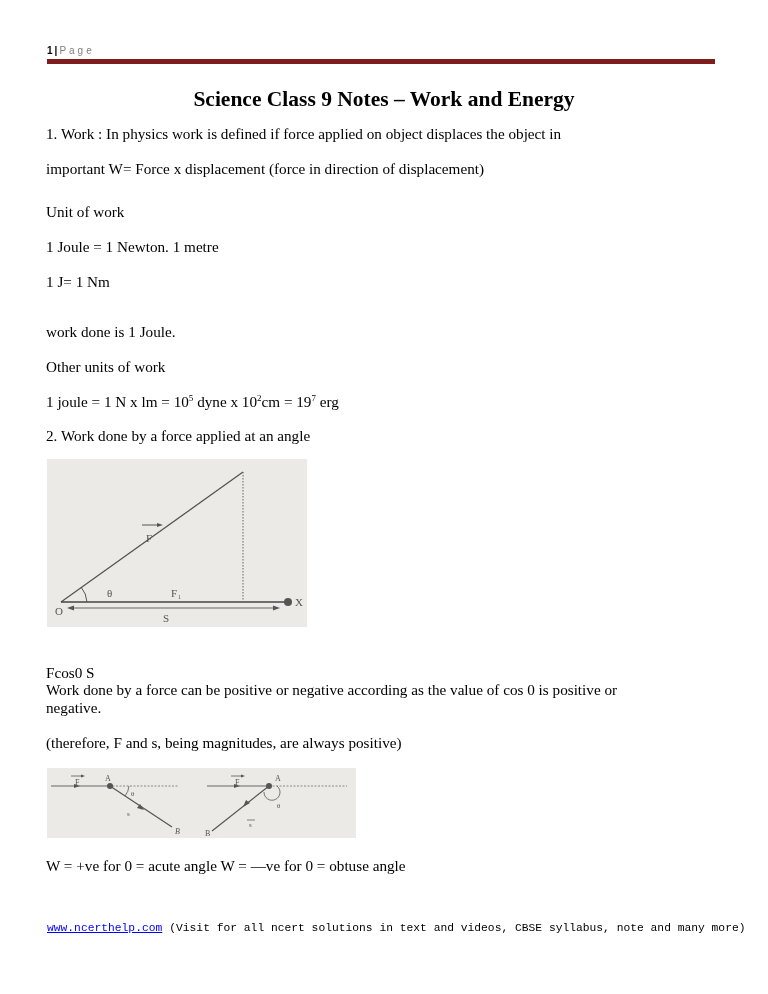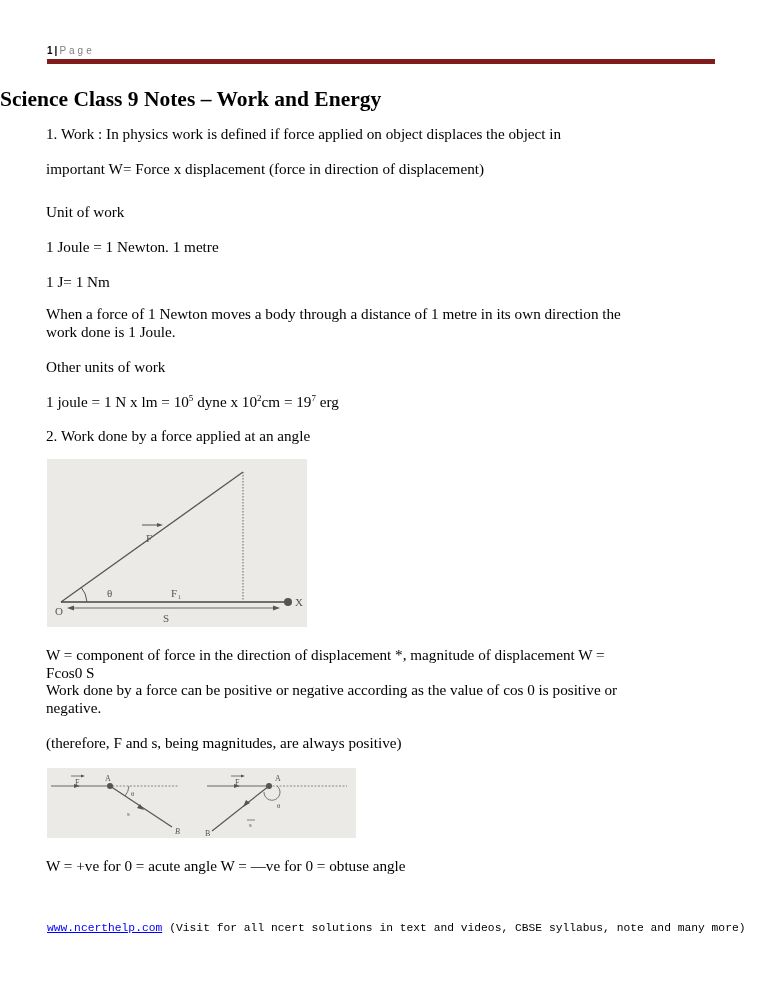--- a/index.html
+++ b/index.html
@@ -4,21 +4,21 @@
 <style>
   html, body { margin: 0; padding: 0; background: #ffffff; }
   body { width: 768px; height: 994px; position: relative; overflow: hidden;
          font-family: "Liberation Serif", serif; color: #000; }
   .header { position: absolute; left: 47px; top: 44px; width: 668px; height: 15px;
             border-bottom: 5px solid #7f1d1d; font-family: "Liberation Sans", sans-serif;
             font-size: 10px; line-height: 14px; }
   .header .num { font-weight: bold; color: #000; }
   .header .bar { font-weight: bold; color: #000; margin: 0 2px; }
   .header .pg { color: #7f7f7f; letter-spacing: 3px; }
-  .title { position: absolute; left: 0; top: 86px; width: 768px; text-align: left;
+  .title { position: absolute; left: 0; top: 86px; width: 768px; text-align: center;
            font-weight: bold; font-size: 21.5px; line-height: 26px; }
   .p { position: absolute; left: 46px; width: 680px; font-size: 15.2px; line-height: 17.6px; margin: 0; }
   sup { font-size: 9px; line-height: 0; vertical-align: 6px; }
   .fig { position: absolute; left: 47px; background: #ececea; overflow: hidden; }
   .fig svg { display: block; }
   .footer { position: absolute; left: 47px; top: 921px; font-family: Liberation Mono, monospace;
             font-size: 11.3px; line-height: 14px; color: #000; white-space: nowrap; }
   .footer a { color: #0000ff; text-decoration: underline; margin-right: 7px; }
 </style>
 </head>
@@ -34,21 +34,21 @@
   <span>1. Work : In physics work is defined if force applied on object displaces the object in</span><br>
   <br>
   <span>important W= Force x displacement (force in direction of displacement)</span>
 </p>
 
 <p class="p" style="top:203px">Unit of work</p>
 <p class="p" style="top:238px">1 Joule = 1 Newton. 1 metre</p>
 <p class="p" style="top:273px">1 J= 1 Nm</p>
 
 <p class="p" style="top:305px">
-  <span>When a force of 1 Newton moves a body through a distance of 1 metre in its own direction the</span><br>
+  <br>
   <span>work done is 1 Joule.</span>
 </p>
 
 <p class="p" style="top:358px">Other units of work</p>
 
 <p class="p" style="top:393px"><span>1 joule = 1 N x lm = 10</span><sup>5</sup><span> dyne x 10</span><sup>2</sup><span>cm = 19</span><sup>7</sup><span> erg</span></p>
 
 <p class="p" style="top:427px">2. Work done by a force applied at an angle</p>
 
 <div class="fig" style="top:459px; width:260px; height:168px;">
@@ -68,21 +68,21 @@
     <text x="60" y="138" font-family="Liberation Serif, serif" font-size="11" fill="#555">θ</text>
     <text x="124" y="138" font-family="Liberation Serif, serif" font-size="11" fill="#555">F</text>
     <text x="131" y="140" font-family="Liberation Serif, serif" font-size="6" fill="#555">1</text>
     <text x="8" y="156" font-family="Liberation Serif, serif" font-size="11" fill="#555">O</text>
     <text x="248" y="147" font-family="Liberation Serif, serif" font-size="11" fill="#555">X</text>
     <text x="116" y="163" font-family="Liberation Serif, serif" font-size="11" fill="#555">S</text>
   </svg>
 </div>
 
 <p class="p" style="top:646px">
-  <span>W = component of force in the direction of displacement *, magnitude of displacement W =</span><br>
+  <br>
   <span>Fcos0 S</span><br>
   <span>Work done by a force can be positive or negative according as the value of cos 0 is positive or</span><br>
   <span>negative.</span>
 </p>
 
 <p class="p" style="top:734px">(therefore, F and s, being magnitudes, are always positive)</p>
 
 <div class="fig" style="top:768px; width:309px; height:70px;">
   <svg width="309" height="70" viewBox="0 0 309 70">
     <rect x="0" y="0" width="309" height="70" fill="#ebeae7"></rect>

